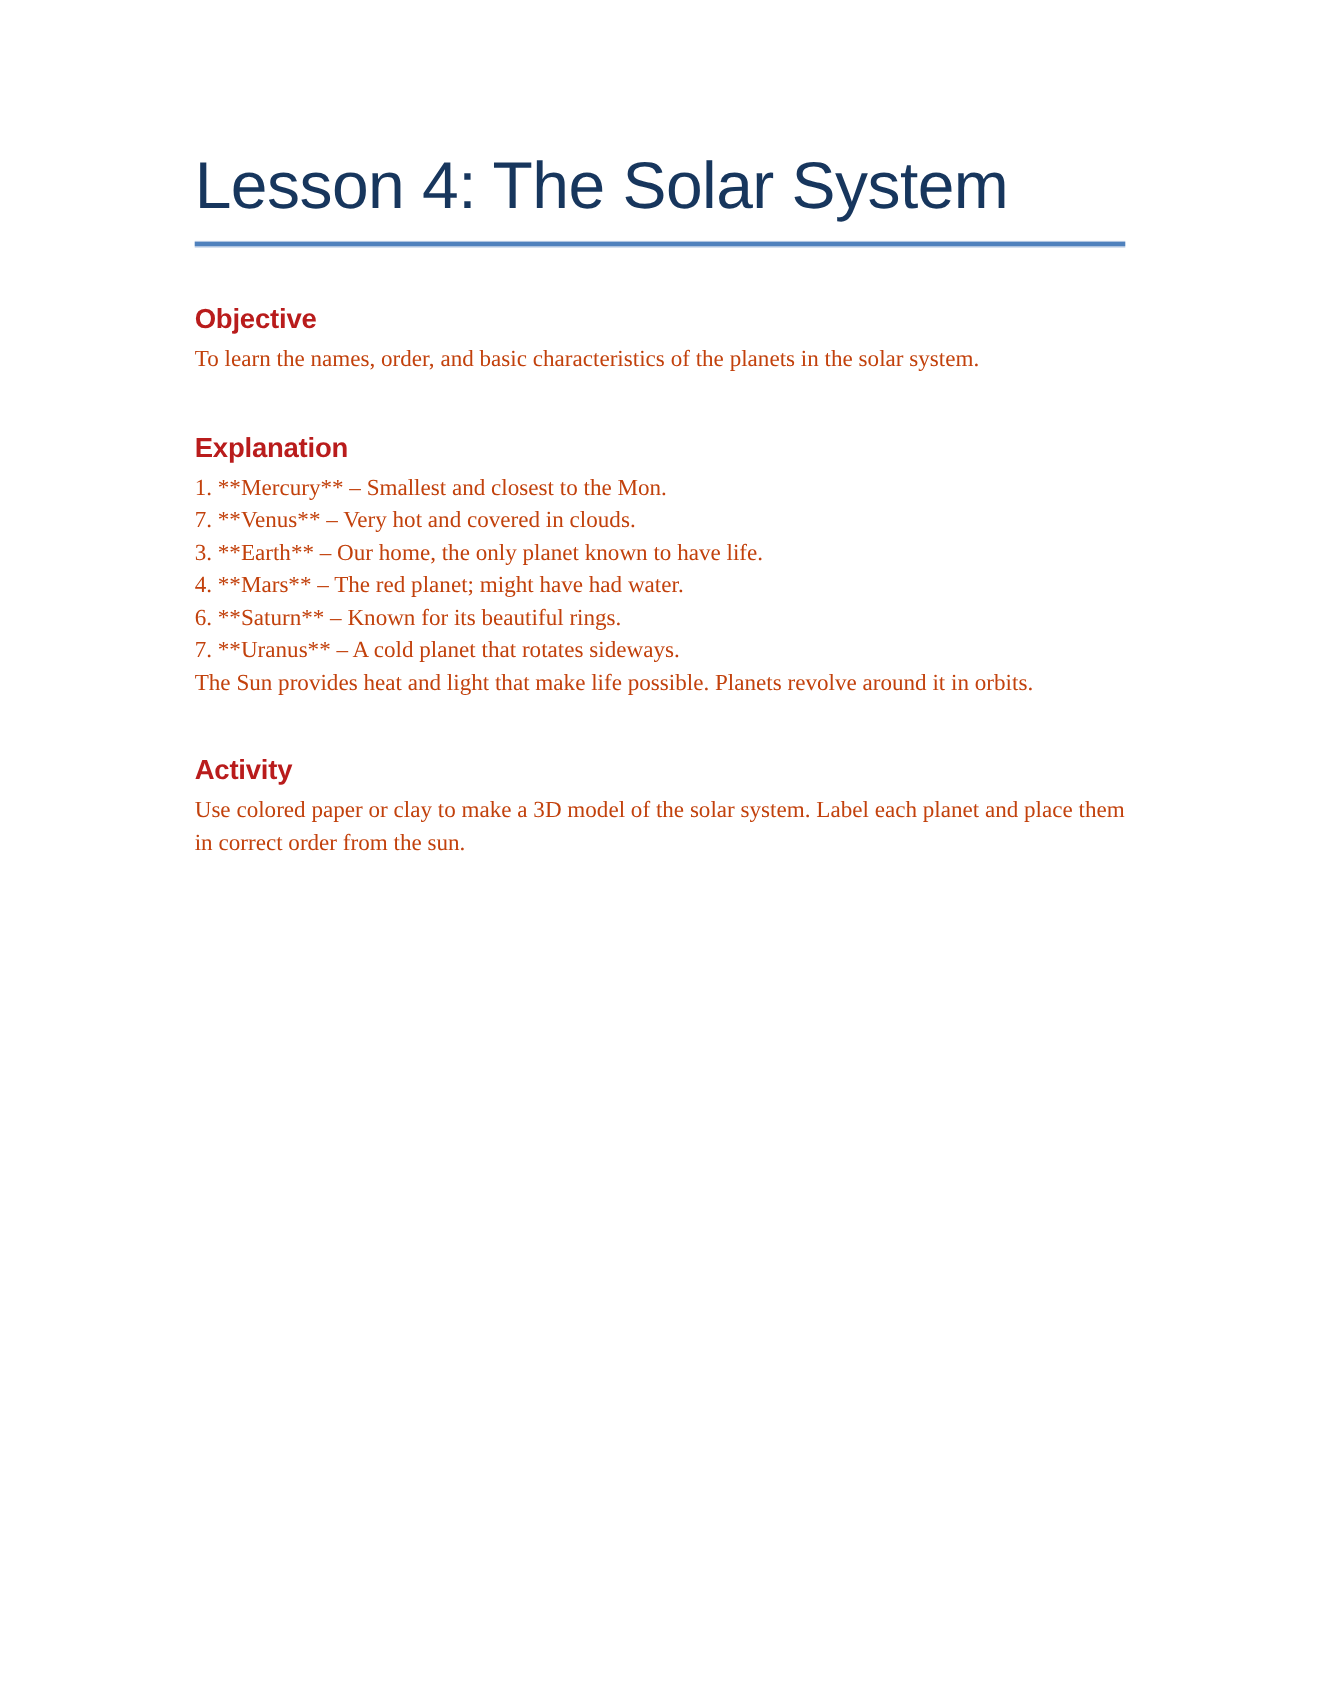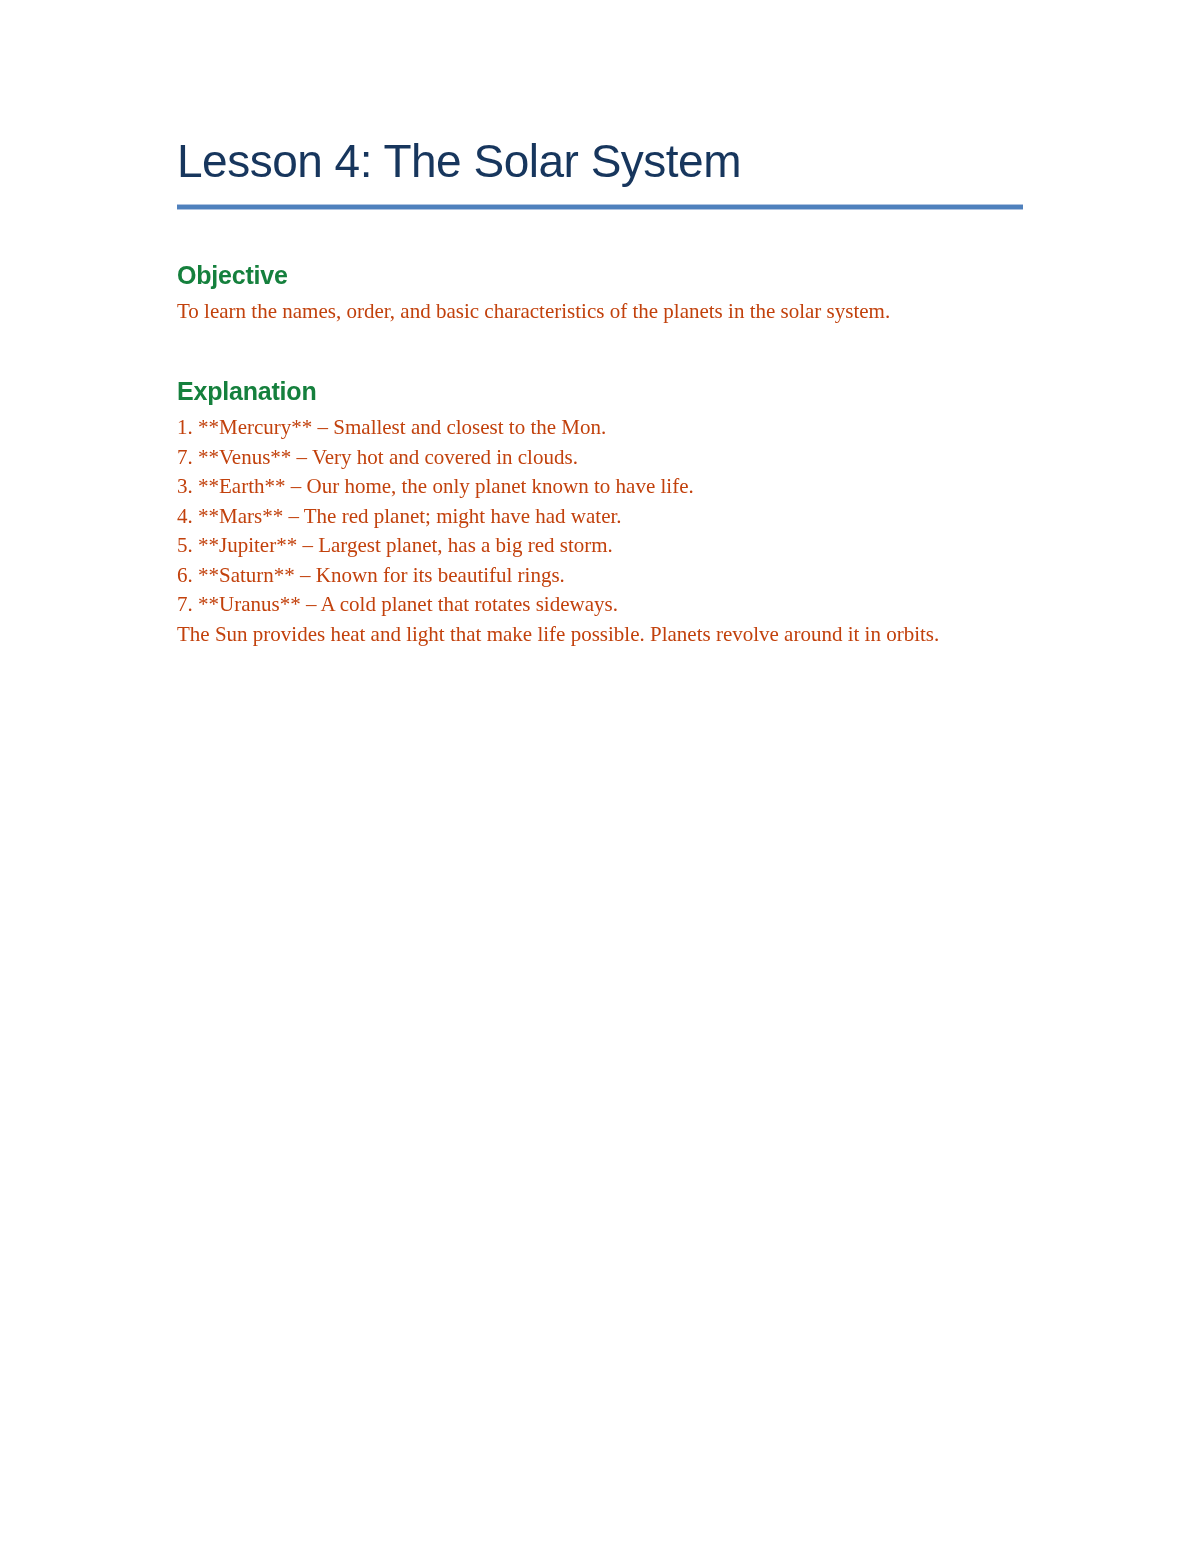--- a/index.html
+++ b/index.html
@@ -13,41 +13,41 @@
     height: 1553px;
     box-sizing: border-box;
     background: #ffffff;
     padding: 136px 177px 40px 177px;
     overflow: hidden;
   }
   .doc-title {
     margin: 0;
     font-family: "Liberation Sans", sans-serif;
     font-weight: 400;
-    font-size: 46px;
+    font-size: 60px;
     line-height: 1.1;
     letter-spacing: -0.5px;
     color: #17365D;
   }
   .title-rule {
     height: 6px;
     margin-top: 17px;
     background: linear-gradient(to bottom,
       #aec3e0 0, #aec3e0 1px,
       #4f81bd 1px, #4f81bd 5px,
       #aec3e0 5px, #aec3e0 6px);
   }
   .section-heading {
     margin: 50px 0 7px 0;
     font-family: "Liberation Sans", sans-serif;
     font-weight: 700;
     font-size: 25px;
     line-height: 1.2;
     letter-spacing: -0.2px;
-    color: #15803d;
+    color: #b91c1c;
   }
   .line, .para {
     margin: 0;
     font-family: "Liberation Serif", serif;
     font-size: 21px;
     line-height: 29.5px;
     color: #c2410c;
   }
   .line {
     white-space: nowrap;
@@ -69,20 +69,23 @@
     <h2 class="section-heading">Objective</h2>
     <p class="line">To learn the names, order, and basic characteristics of the planets in the solar system.</p>
   </section>
 
   <section>
     <h2 class="section-heading">Explanation</h2>
     <p class="line">1. **Mercury** – Smallest and closest to the Mon.</p>
     <p class="line">7. **Venus** – Very hot and covered in clouds.</p>
     <p class="line">3. **Earth** – Our home, the only planet known to have life.</p>
     <p class="line">4. **Mars** – The red planet; might have had water.</p>
-    <p class="line">5. **Jupiter** – Largest planet, has a big red storm.</p>
     <p class="line">6. **Saturn** – Known for its beautiful rings.</p>
     <p class="line">7. **Uranus** – A cold planet that rotates sideways.</p>
     <p class="line">The Sun provides heat and light that make life possible. Planets revolve around it in orbits.</p>
   </section>
 
+  <section>
+    <h2 class="section-heading">Activity</h2>
+    <p class="para">Use colored paper or clay to make a 3D model of the solar system. Label each planet and place them in correct order from the sun.</p>
+  </section>
 
 </div>
 
 </body></html>

